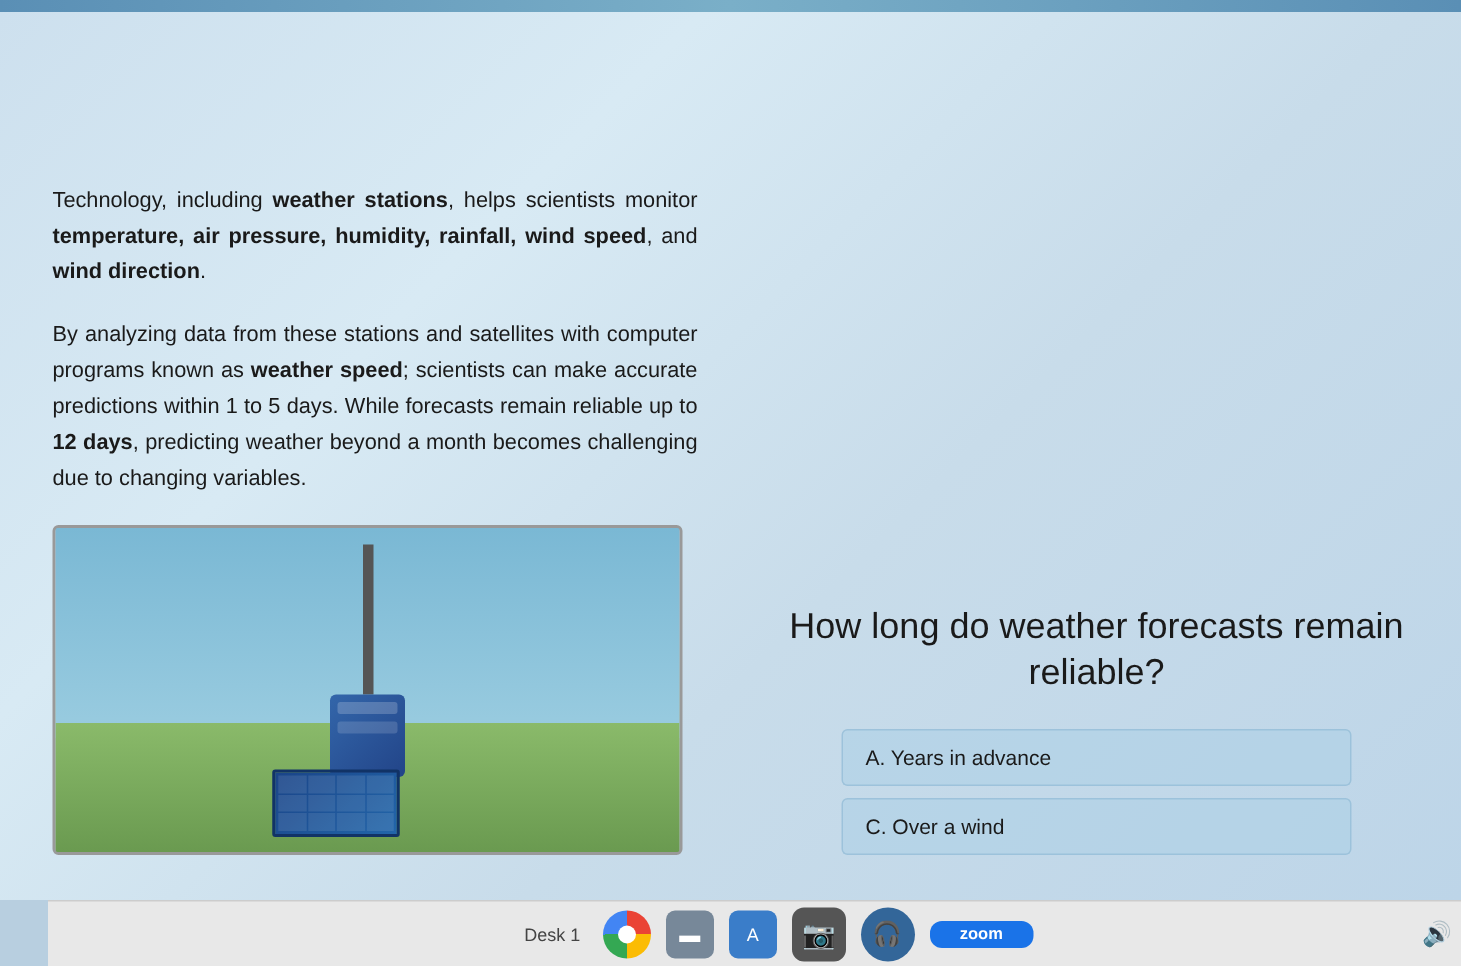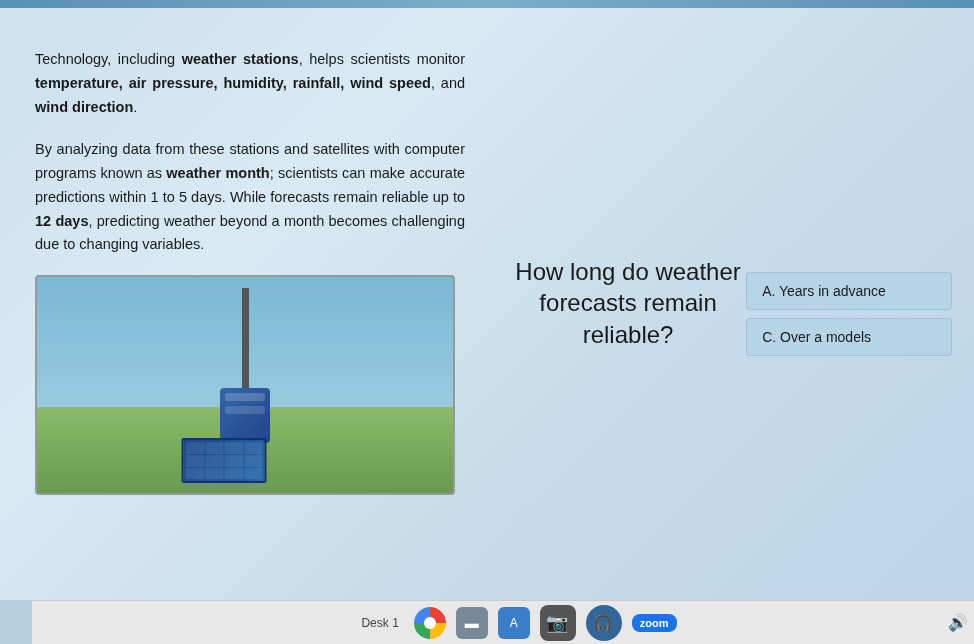--- a/index.html
+++ b/index.html
@@ -18,20 +18,21 @@
       background: linear-gradient(90deg, #5a8fb5 0%, #7aafc8 50%, #5a8fb5 100%);
     }
 
     .main-content {
       display: flex;
       width: 100%;
       height: calc(644px - 8px - 44px);
       background: linear-gradient(135deg, #cde0ee 0%, #d8eaf4 30%, #c8dcea 60%, #bdd5e8 100%);
       padding: 30px 12px 20px 20px;
       gap: 20px;
+      align-items: flex-end;
     }
 
     .left-panel {
       flex: 1;
       max-width: 460px;
       padding: 10px 15px;
     }
 
     .left-panel p {
       font-size: 14.5px;
@@ -65,21 +66,21 @@
     .ground-bg {
       position: absolute;
       bottom: 0; left: 0; right: 0;
       height: 40%;
       background: linear-gradient(180deg, #8aba6a 0%, #6a9a50 100%);
     }
 
     .right-panel {
       flex: 1;
       display: flex;
-      flex-direction: row;
+      flex-direction: column;
       align-items: center;
       padding: 20px 10px 10px 10px;
     }
 
     .question-title {
       font-size: 24px;
       font-weight: normal;
       color: #1a1a1a;
       text-align: center;
       margin-bottom: 22px;
@@ -162,21 +163,21 @@
       align-items: center;
       justify-content: center;
       color: white;
       font-size: 14px;
       cursor: pointer;
     }
 
     .zoom-btn {
       background: #1a73e8;
       border-radius: 8px;
-      padding: 3px 8px;
+      padding: 3px 20px;
       color: white;
       font-size: 11px;
       font-weight: bold;
       cursor: pointer;
     }
 
     .taskbar-right {
       position: absolute;
       right: 15px;
       display: flex;
@@ -196,21 +197,21 @@
 <div class="top-bar"></div>
 
 <div class="main-content">
 
   <div class="left-panel">
     <p>
       Technology, including <span class="bold">weather stations</span>, helps scientists monitor <span class="bold">temperature, air pressure,</span> <span class="bold">humidity, rainfall, wind speed</span>, and <span class="bold">wind direction</span>.
     </p>
 
     <p>
-      By analyzing data from these stations and satellites with computer programs known as <span class="bold">weather month</span>; scientists can make accurate predictions within 1 to 5 days. While forecasts remain reliable up to <span class="bold">12 days</span>, predicting weather beyond a month becomes challenging due to changing variables.
+      By analyzing data from these stations and satellites with computer programs known as <span class="bold">weather speed</span>; scientists can make accurate predictions within 1 to 5 days. While forecasts remain reliable up to <span class="bold">12 days</span>, predicting weather beyond a month becomes challenging due to changing variables.
     </p>
 
     <div class="weather-image">
       <div class="sky-bg"></div>
       <div class="ground-bg"></div>
 
       <div style="position:absolute; bottom:50px; left:50%; transform:translateX(-50%); display:flex; flex-direction:column; align-items:center;">
 
         <div style="position:relative; width:80px; height:30px;">
 
@@ -242,21 +243,21 @@
         </div>
       </div>
     </div>
   </div>
 
   <div class="right-panel">
     <h2 class="question-title">How long do weather forecasts remain reliable?</h2>
 
     <div class="answer-options">
       <div class="answer-option">A.  Years in advance</div>
-      <div class="answer-option">C.  Over a models</div>
+      <div class="answer-option">C.  Over a wind</div>
     </div>
   </div>
 
 </div>
 
 <div class="taskbar">
   <span class="taskbar-label">Desk 1</span>
 
   <div class="taskbar-icon chrome-icon" title="Chrome"></div>
 

